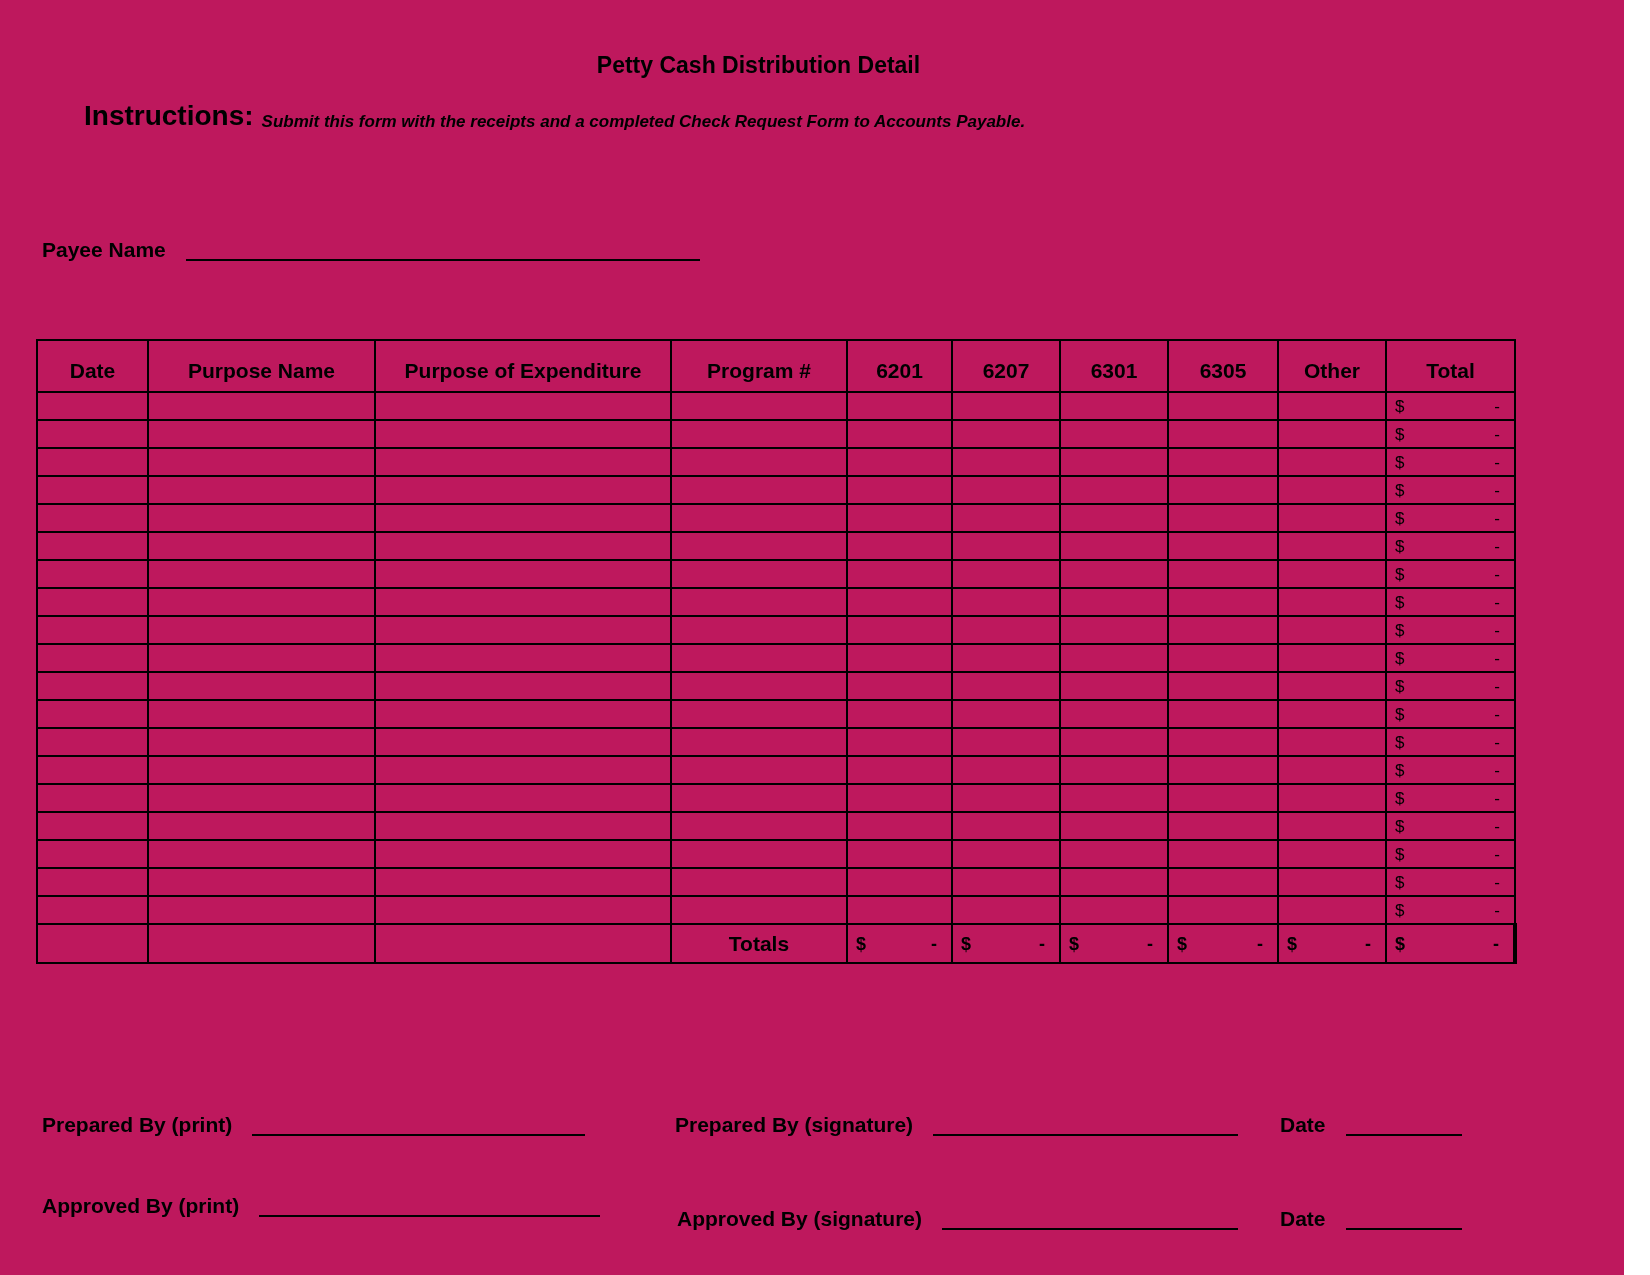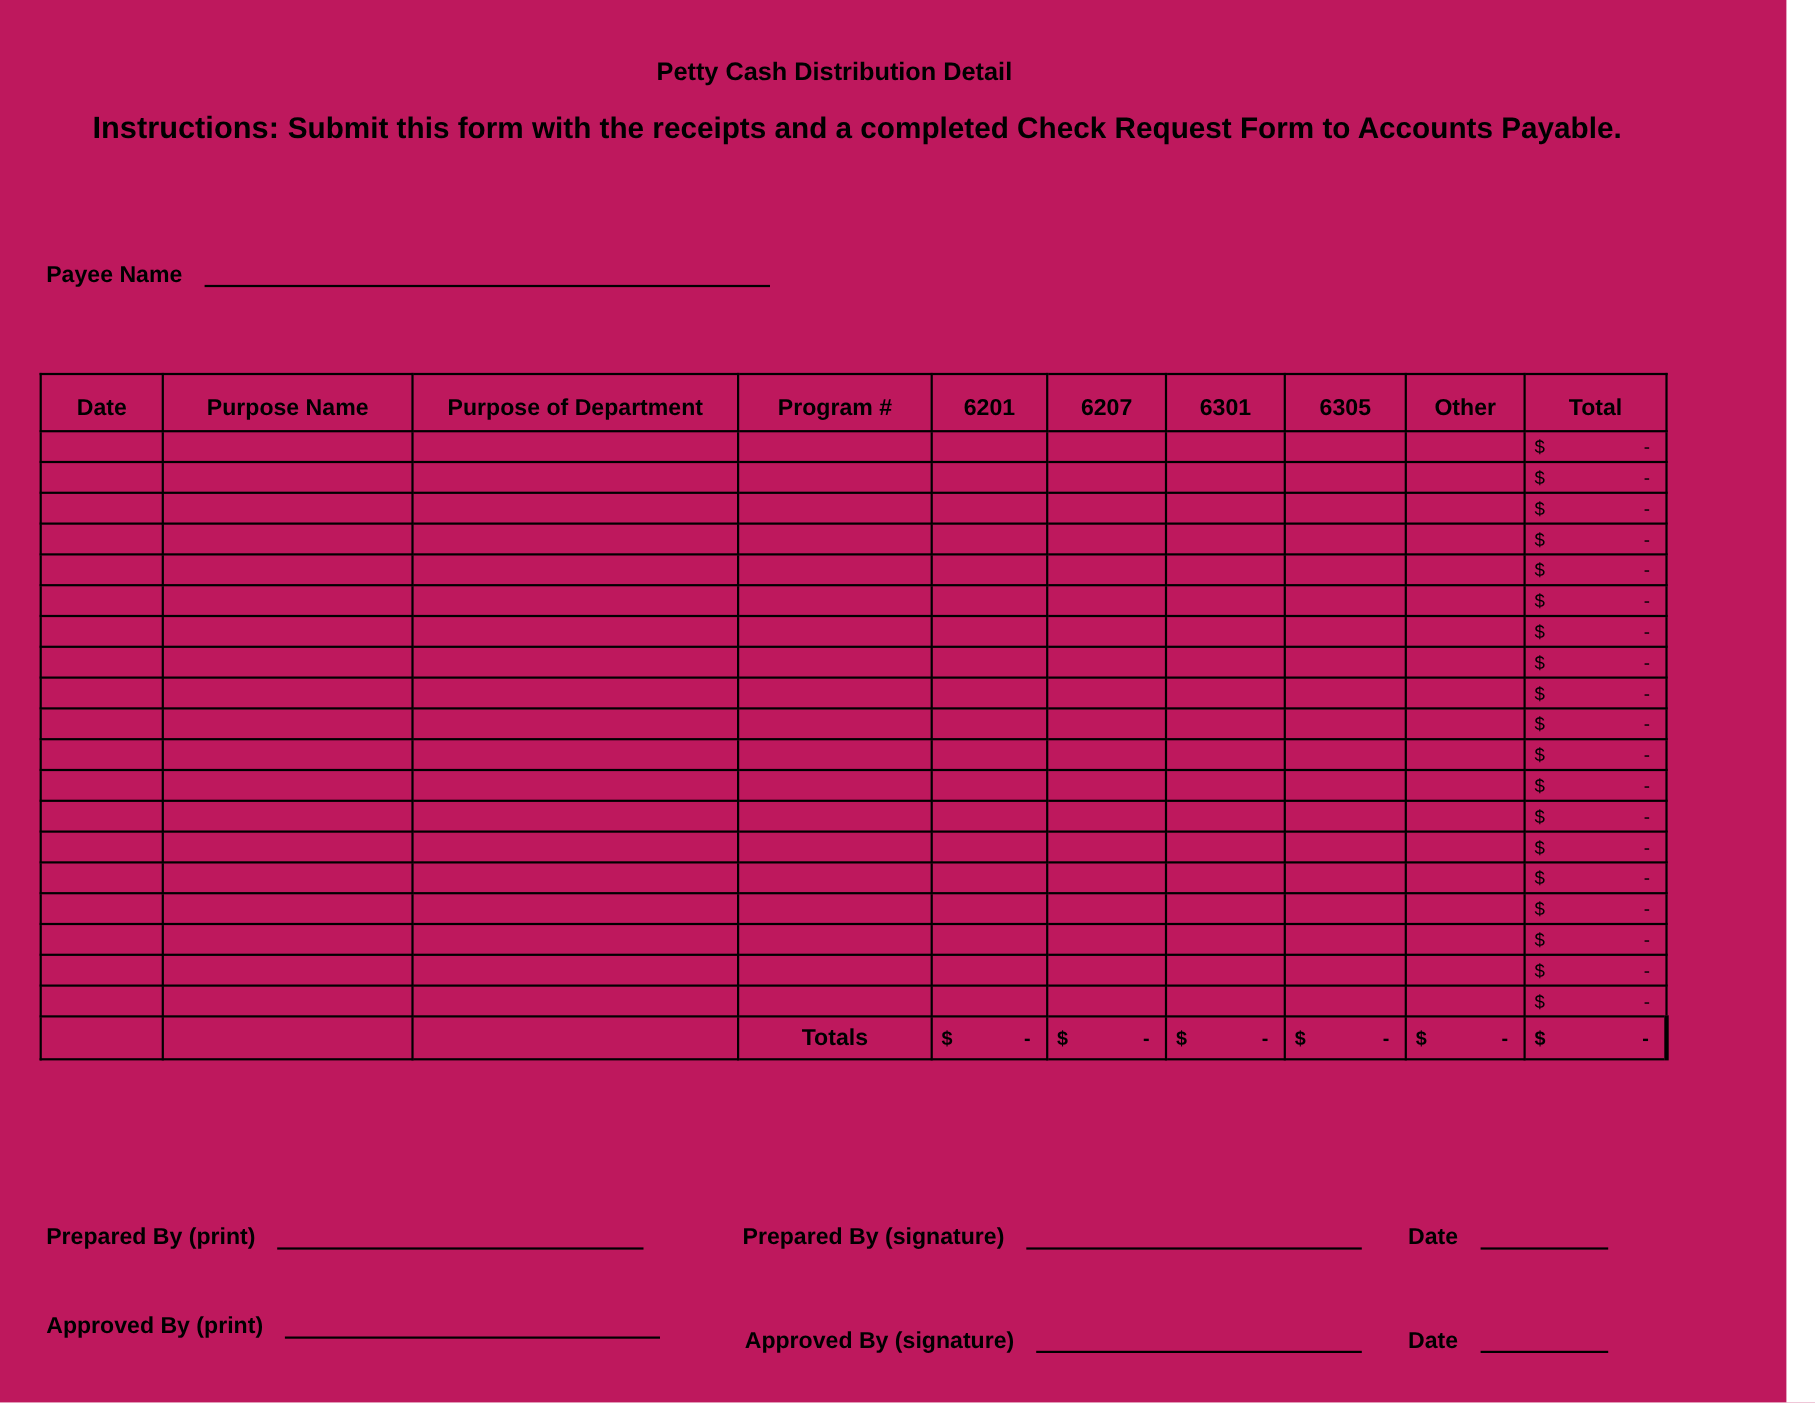--- a/index.html
+++ b/index.html
@@ -27,21 +27,21 @@
   .instructions {
     position: absolute;
     top: 100px; left: 42px; width: 1560px;
     display: flex;
     align-items: flex-end;
     gap: 8px;
     white-space: nowrap;
     margin-left: 42px;
   }
   .instr-label { font-size: 28px; font-weight: bold; }
-  .instr-text  { font-size: 27px; font-weight: bold; }
+  .instr-text  { font-size: 17px; font-weight: bold; font-style: italic; }
 
   
   .field-line {
     position: absolute;
     display: flex;
     align-items: flex-end;
     font-size: 21px;
     font-weight: bold;
     white-space: nowrap;
   }
@@ -149,21 +149,21 @@
         <col style="width: 108px;">
         <col style="width: 108px;">
         <col style="width: 110px;">
         <col style="width: 108px;">
         <col style="width: 129px;">
       </colgroup>
     <thead>
       <tr id="header-row">
           <th>Date</th>
           <th>Purpose Name</th>
-          <th>Purpose of Department</th>
+          <th>Purpose of Expenditure</th>
           <th>Program #</th>
           <th>6201</th>
           <th>6207</th>
           <th>6301</th>
           <th>6305</th>
           <th>Other</th>
           <th>Total</th>
         </tr>
     </thead>
     <tbody id="table-body">

